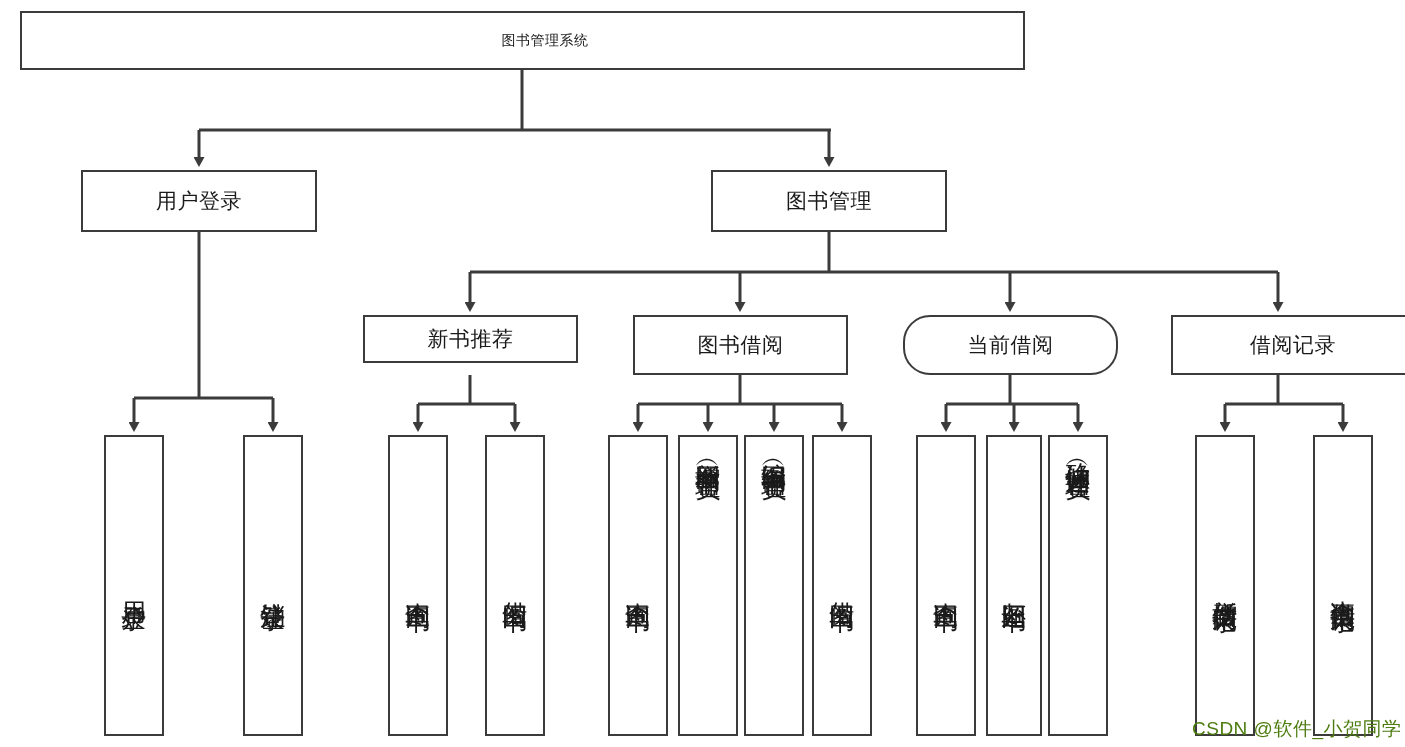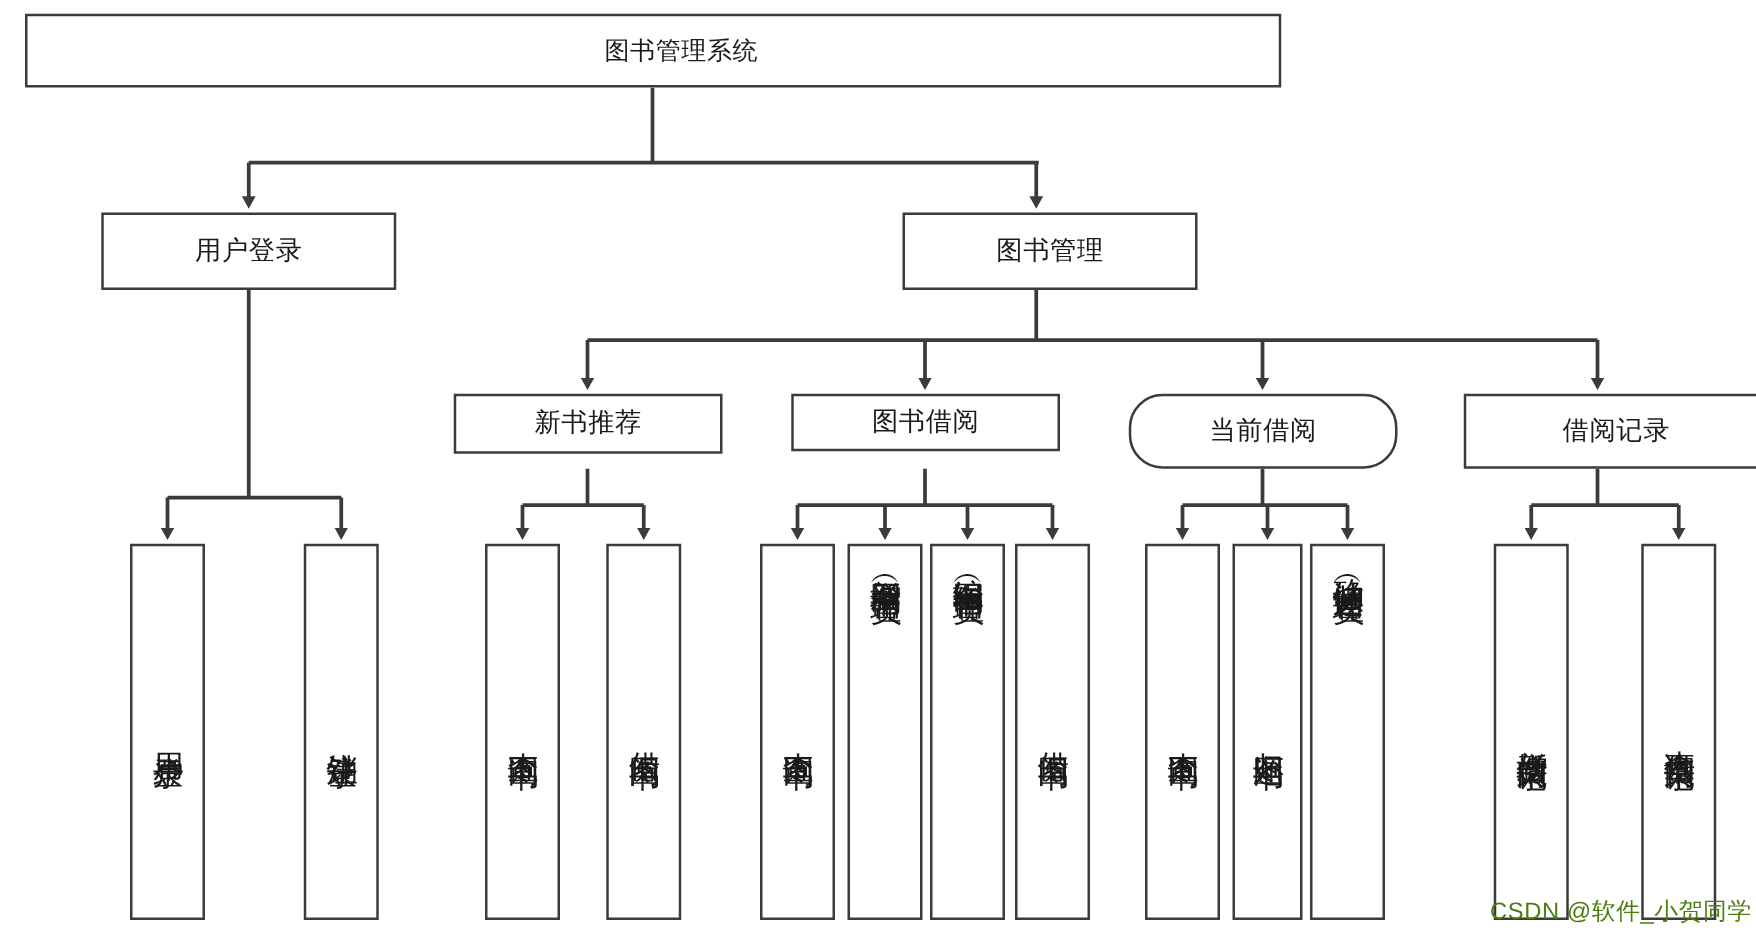--- a/index.html
+++ b/index.html
@@ -40,21 +40,21 @@
     display: block;
     white-space: nowrap;
     letter-spacing: 0.5px;
   }
   
   .node.horiz .label {
     font-size: 21px;
     line-height: 1.1;
   }
   .node.root .label {
-    font-size: 20px;
+    font-size: 14px;
     margin-left: 45px;
   }
   
   .node.vert {
     align-items: center;
     justify-content: center;
   }
   .node.vert .label {
     writing-mode: vertical-rl;
     text-orientation: upright;
@@ -130,28 +130,28 @@
     </g>
   </svg>
 
   <div class="node horiz root" style="left:20px;top:11px;width:1005px;height:59px;">
     <span class="label">图书管理系统</span>
   </div>
 
   <div class="node horiz" style="left:81px;top:170px;width:236px;height:62px;">
     <span class="label">用户登录</span>
   </div>
-  <div class="node horiz" style="left:711px;top:170px;width:236px;height:62px;margin-left:11px;">
+  <div class="node horiz" style="left:711px;top:170px;width:236px;height:62px;">
     <span class="label">图书管理</span>
   </div>
 
   <div class="node horiz" style="left:363px;top:315px;width:215px;height:48px;">
     <span class="label">新书推荐</span>
   </div>
-  <div class="node horiz" style="left:633px;top:315px;width:215px;height:46px;">
+  <div class="node horiz" style="left:633px;top:315px;width:215px;height:60px;">
     <span class="label">图书借阅</span>
   </div>
   <div class="node horiz" style="left:903px;top:315px;width:215px;height:60px;border-radius:27px;">
     <span class="label">当前借阅</span>
   </div>
   <div class="node horiz" style="left:1171px;top:315px;width:244px;height:60px;">
     <span class="label">借阅记录</span>
   </div>
 
   <div class="node vert" style="left:104px;top:435px;width:60px;height:301px;">

